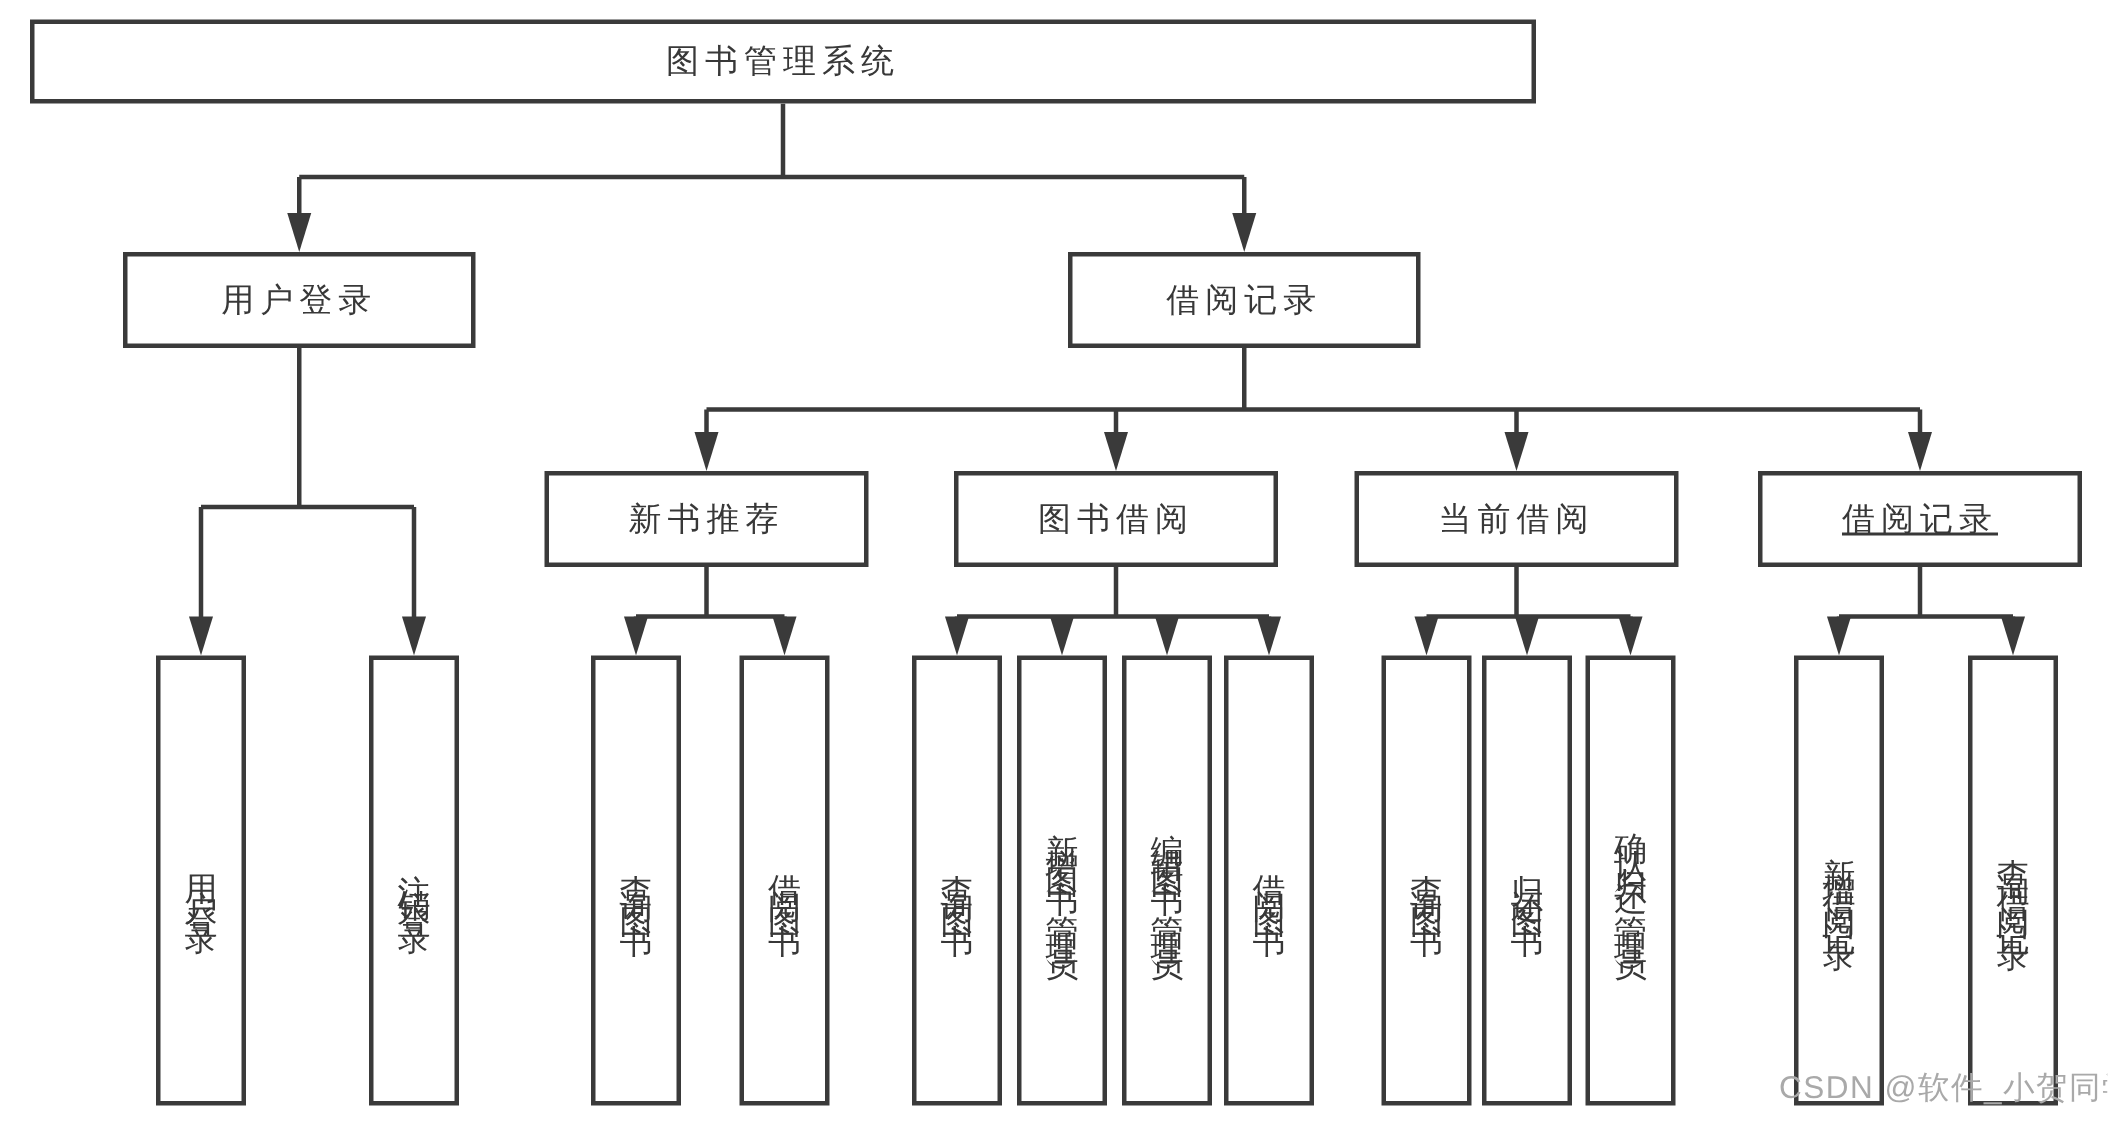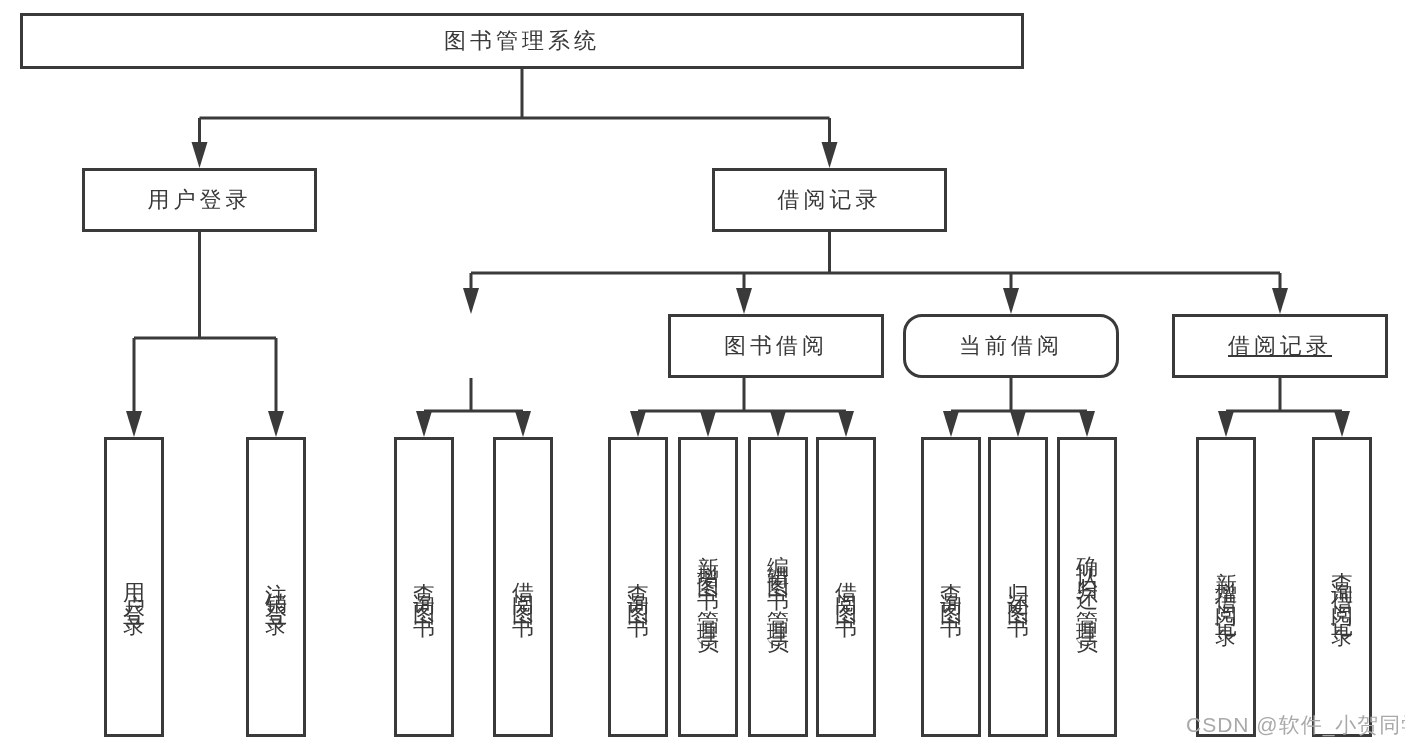--- a/index.html
+++ b/index.html
@@ -84,22 +84,23 @@
       <polygon points="1010,411 1026,411 1018,437" fill="#3a3a3a"></polygon>
       <polygon points="1079,411 1095,411 1087,437" fill="#3a3a3a"></polygon>
       <path d="M 1280 378 V 411 M 1226 411 H 1342 M 1226 411 V 413 M 1342 411 V 413" fill="none" stroke="#3a3a3a" stroke-width="3"></path>
       <polygon points="1218,411 1234,411 1226,437" fill="#3a3a3a"></polygon>
       <polygon points="1334,411 1350,411 1342,437" fill="#3a3a3a"></polygon>
     </svg>
   <div class="watermark">CSDN @软件_小贺同学</div>
 <div class="node h" style="left: 20px; top: 13px; width: 1004px; height: 56px;">图书管理系统</div>
     <div class="node h" style="left: 82px; top: 168px; width: 235px; height: 64px;">用户登录</div>
     <div class="node h" style="left: 712px; top: 168px; width: 235px; height: 64px;">借阅记录</div>
-    <div class="node h" style="left: 636px; top: 314px; width: 216px; height: 64px; margin-left: 32px;">图书借阅</div>
-    <div class="node h" style="left: 903px; top: 314px; width: 216px; height: 64px; border-radius: 19px;">当前借阅</div>
+    <div class="node h" style="left: 363px; top: 314px; width: 216px; height: 64px;">新书推荐</div>
+    <div class="node h" style="left: 636px; top: 314px; width: 216px; height: 64px;">图书借阅</div>
+    <div class="node h" style="left: 903px; top: 314px; width: 216px; height: 64px;">当前借阅</div>
     <div class="node h" style="left: 1172px; top: 314px; width: 216px; height: 64px; text-decoration: underline;">借阅记录</div>
     <div class="node v" style="left: 104px; top: 437px; width: 60px; height: 300px;">用户登录</div>
     <div class="node v" style="left: 246px; top: 437px; width: 60px; height: 300px;">注销登录</div>
     <div class="node v" style="left: 394px; top: 437px; width: 60px; height: 300px;">查询图书</div>
     <div class="node v" style="left: 493px; top: 437px; width: 60px; height: 300px;">借阅图书</div>
     <div class="node v" style="left: 608px; top: 437px; width: 60px; height: 300px;">查询图书</div>
     <div class="node v" style="left: 678px; top: 437px; width: 60px; height: 300px;">新增图书（管理员）</div>
     <div class="node v" style="left: 748px; top: 437px; width: 60px; height: 300px;">编辑图书（管理员）</div>
     <div class="node v" style="left: 816px; top: 437px; width: 60px; height: 300px;">借阅图书</div>
     <div class="node v" style="left: 921px; top: 437px; width: 60px; height: 300px;">查询图书</div>

